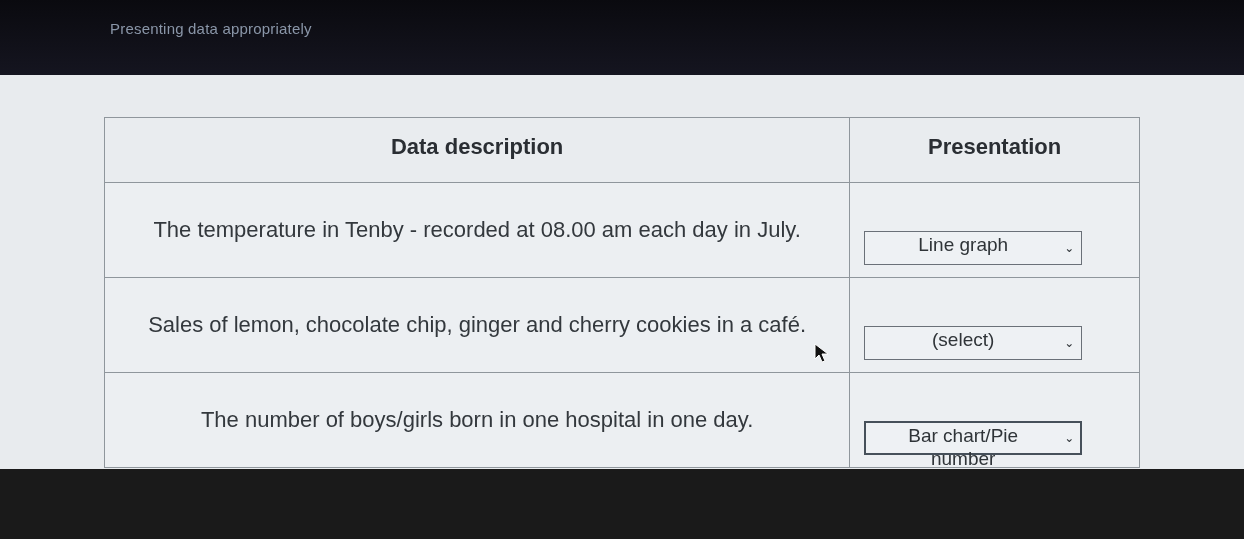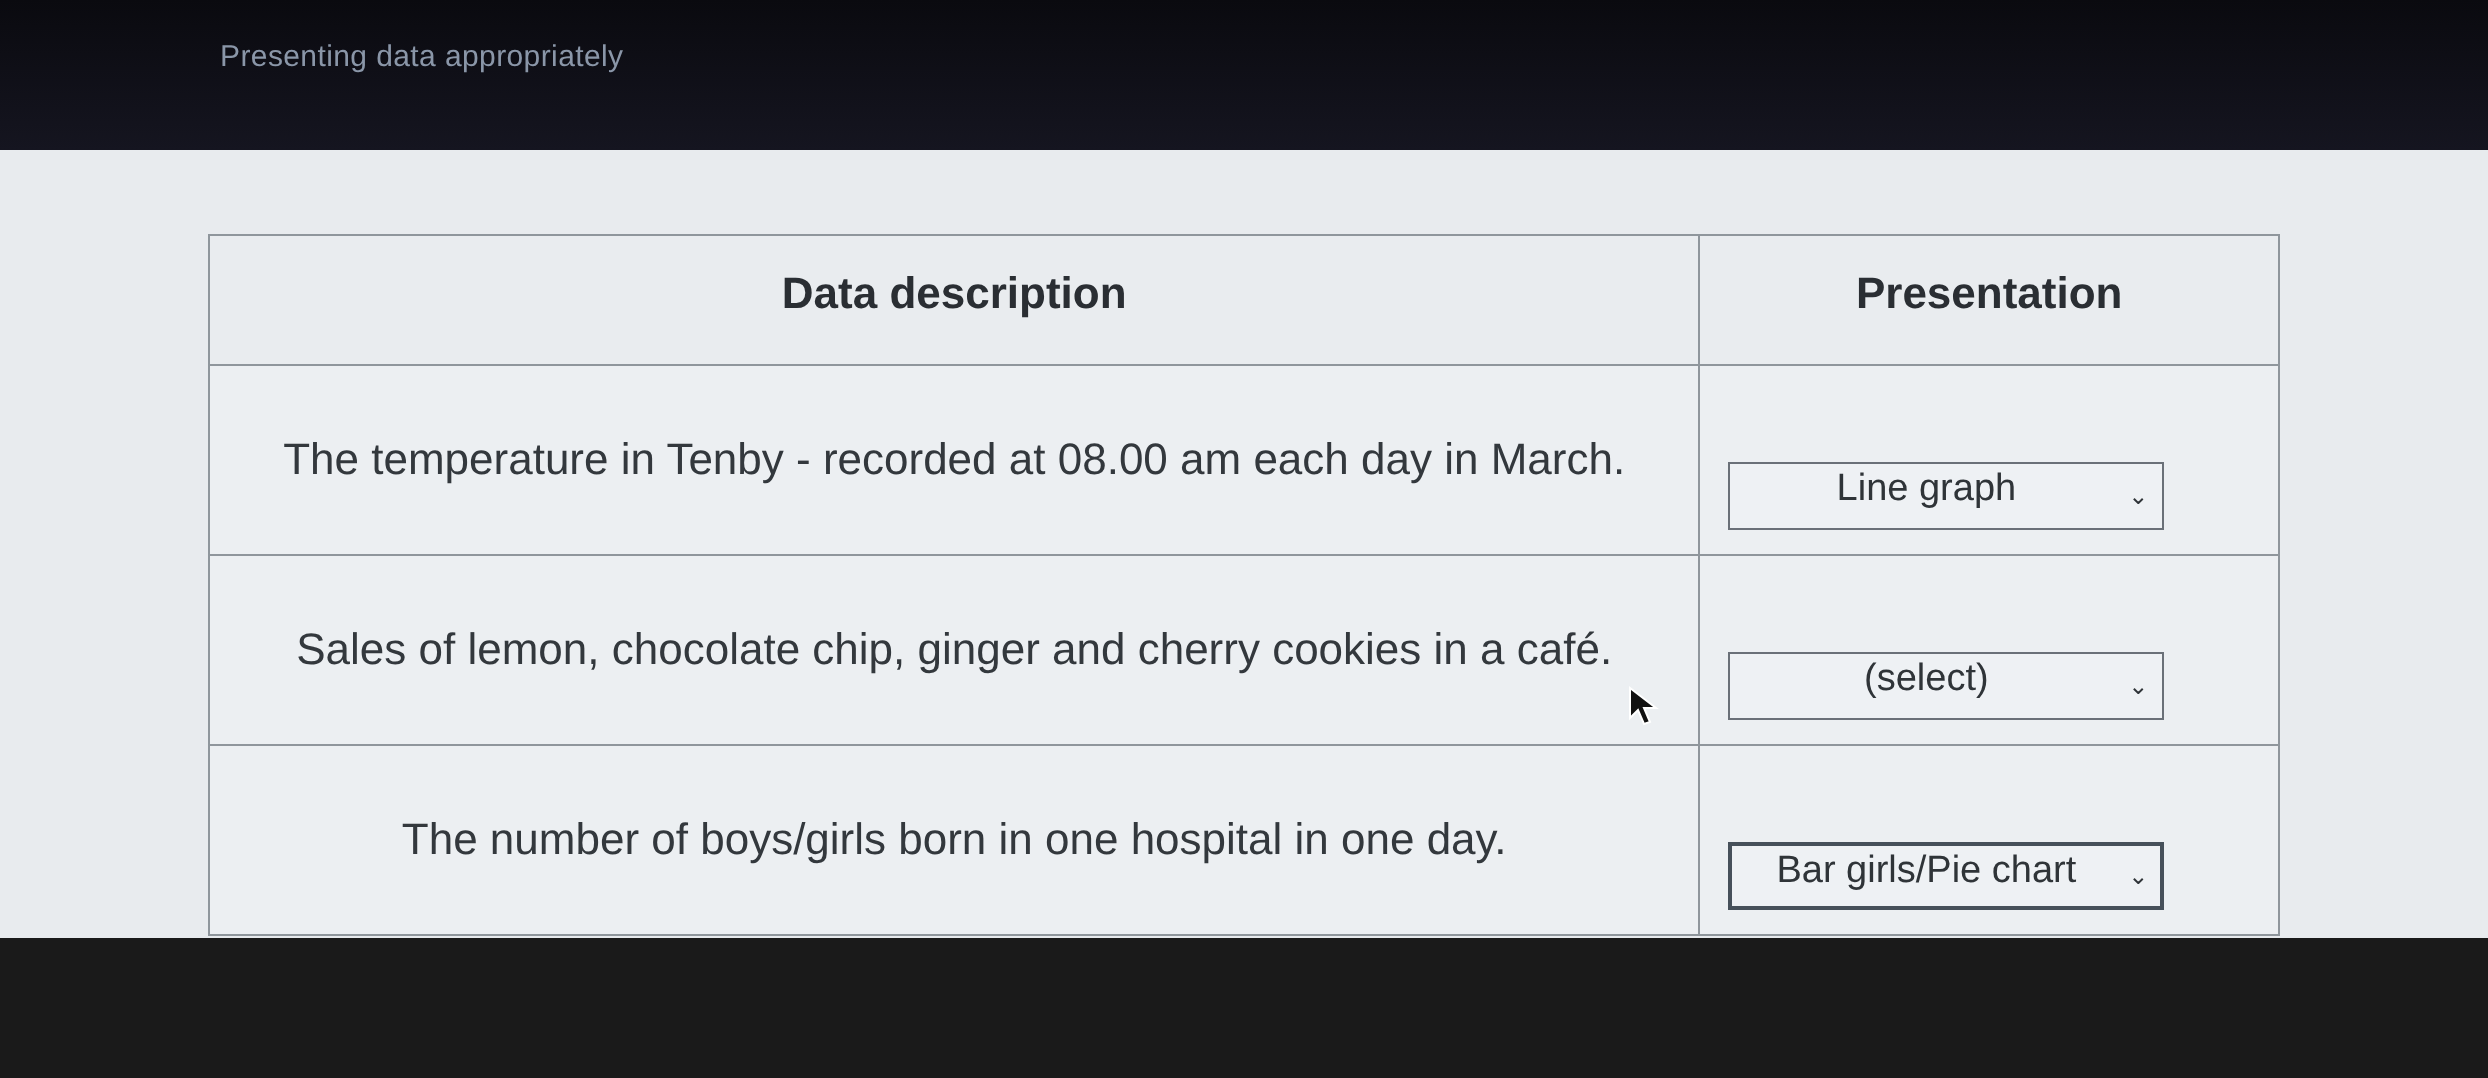--- a/index.html
+++ b/index.html
@@ -117,42 +117,42 @@
 
   <table class="data-table">
     <thead>
       <tr>
         <th>Data description</th>
         <th>Presentation</th>
       </tr>
     </thead>
     <tbody>
       <tr>
-        <td class="desc">The temperature in Tenby - recorded at 08.00 am each day in March.</td>
+        <td class="desc">The temperature in Tenby - recorded at 08.00 am each day in July.</td>
         <td class="pres">
           <div class="select-wrap">
             <div class="select-box thin">Line graph</div>
             <span class="select-chevron">⌄</span>
           </div>
         </td>
       </tr>
       <tr>
         <td class="desc">Sales of lemon, chocolate chip, ginger and cherry cookies in a café.</td>
         <td class="pres">
           <div class="select-wrap">
             <div class="select-box thin">(select)</div>
             <span class="select-chevron">⌄</span>
           </div>
         </td>
       </tr>
       <tr>
         <td class="desc">The number of boys/girls born in one hospital in one day.</td>
         <td class="pres">
           <div class="select-wrap">
-            <div class="select-box">Bar girls/Pie chart</div>
+            <div class="select-box">Bar chart/Pie number</div>
             <span class="select-chevron">⌄</span>
           </div>
         </td>
       </tr>
     </tbody>
   </table>
 
   <svg class="cursor-arrow" viewBox="0 0 16 22">
     <path d="M1 1 L1 16 L5 12 L8 19 L11 18 L8 11 L14 11 Z" fill="#111" stroke="#fff" stroke-width="1"></path>
   </svg>

